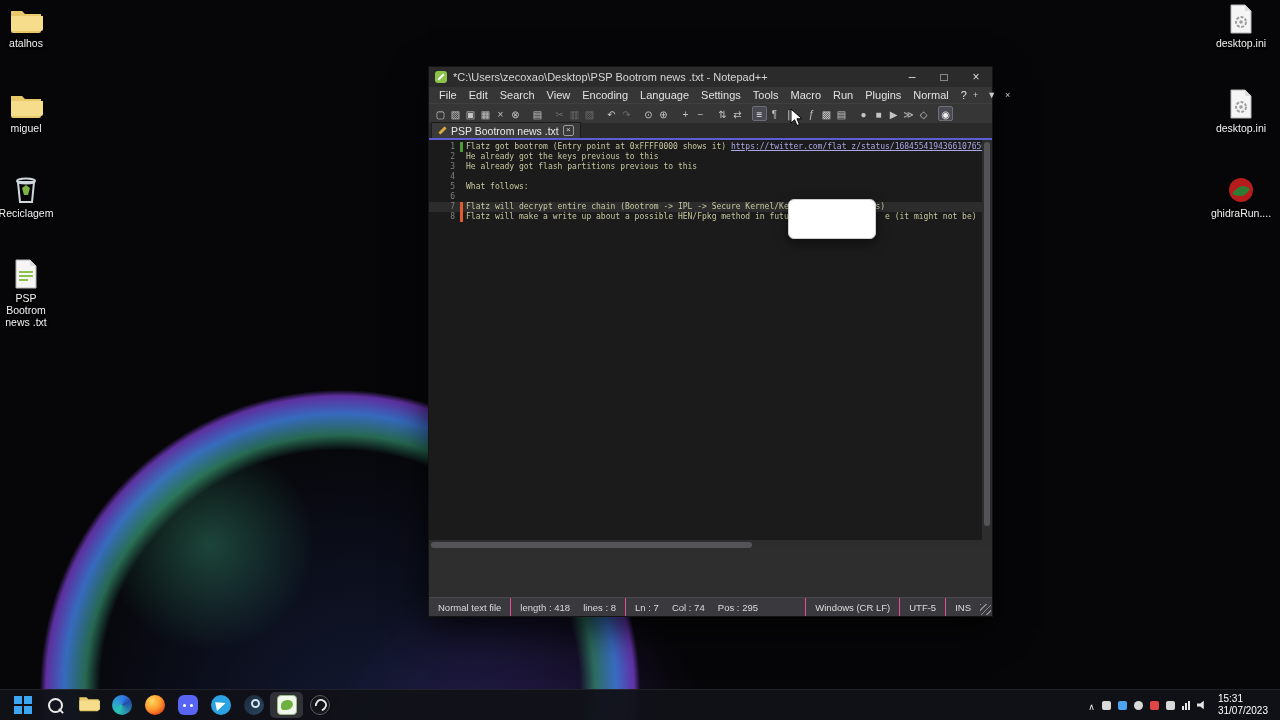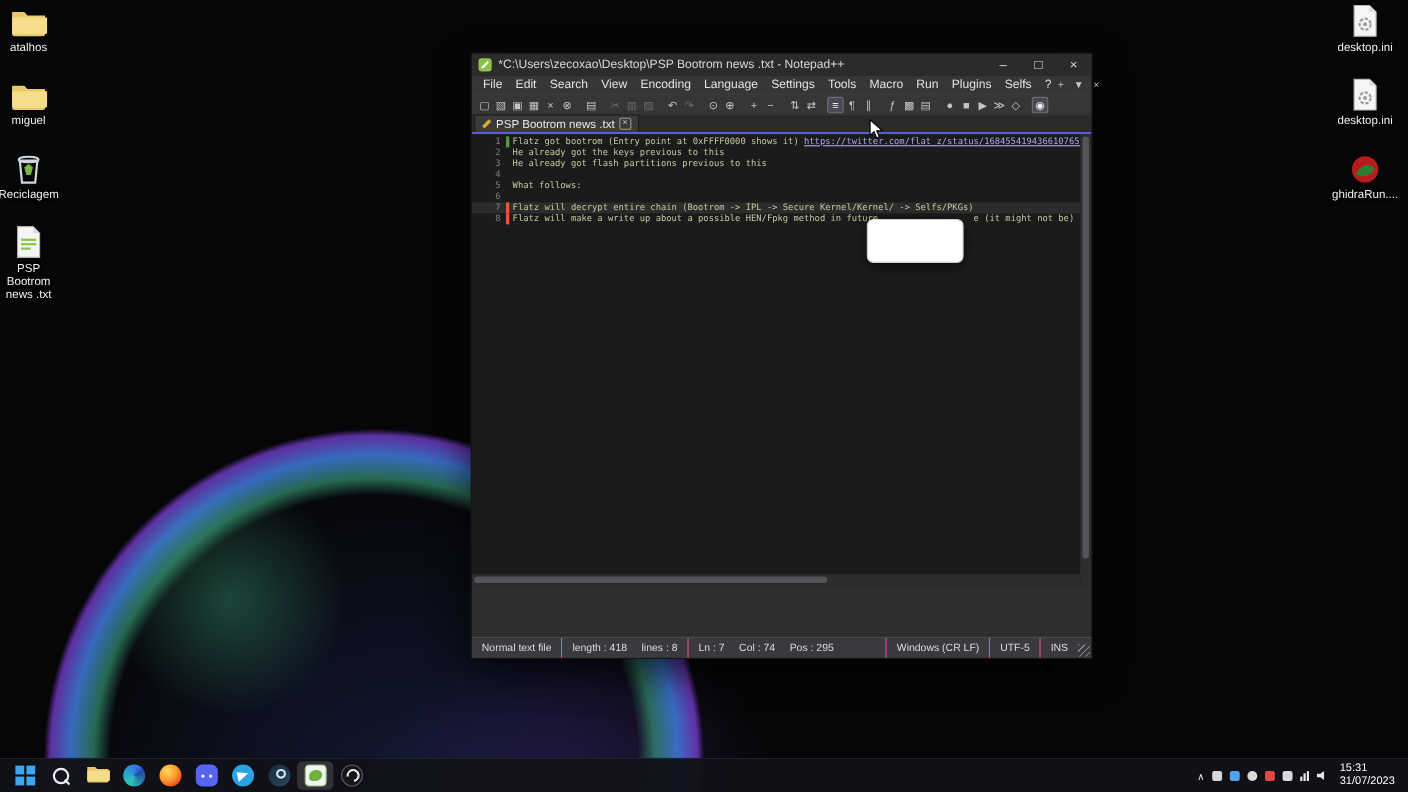--- a/index.html
+++ b/index.html
@@ -6,29 +6,29 @@
   .stage{position:relative;width:1280px;height:720px;overflow:hidden;
     font-family:"Liberation Sans",sans-serif;
     background:
       radial-gradient(circle 150px at 210px 545px, rgba(80,220,160,.28), transparent 70%),
       radial-gradient(circle 300px at 340px 690px, transparent 0 80%, rgba(70,200,150,.5) 85%, rgba(70,140,250,.75) 92%, rgba(140,70,240,.65) 98%, transparent 100%),
       radial-gradient(circle 430px at 360px 730px, rgba(60,90,200,.22), transparent 72%),
       radial-gradient(circle 260px at 520px 760px, rgba(130,60,230,.25), transparent 75%),
       #060608;}
 
   
-  .dcol{position:absolute;display:flex;flex-direction:column;gap:13px;}
+  .dcol{position:absolute;display:flex;flex-direction:column;gap:31px;}
   .dcol.left{top:4px;left:0;width:52px;}
   .dcol.right{top:4px;right:6px;width:66px;}
   .dicon{display:flex;flex-direction:column;align-items:center;gap:3px;min-height:54px;cursor:default;}
   .dic{display:block;height:30px;display:flex;align-items:flex-end;}
   .dlabel{font-size:10.5px;color:#f2f2f2;text-shadow:0 1px 2px #000,0 0 3px #000;text-align:center;line-height:1.15;max-width:64px;word-wrap:break-word;}
 
   
-  .npp{position:absolute;left:428px;top:48px;width:565px;height:551px;display:flex;flex-direction:column;
+  .npp{position:absolute;left:428px;top:66px;width:565px;height:551px;display:flex;flex-direction:column;
        background:#2e2e2e;border:1px solid #141414;box-shadow:0 12px 34px rgba(0,0,0,.7);box-sizing:border-box;}
   .titlebar{height:20px;flex:none;display:flex;align-items:center;background:#2b2b2b;padding-left:6px;gap:6px;}
   .applogo{width:12px;height:12px;background:#8bc34a;border-radius:3px;position:relative;flex:none;}
   .applogo::after{content:"";position:absolute;left:2px;top:5px;width:8px;height:2px;background:#fff;transform:rotate(-45deg);}
   .wtitle{font-size:11px;color:#d6d6d6;white-space:nowrap;}
   .wc-wrap{margin-left:auto;display:flex;height:100%;}
   .wc{width:32px;height:100%;display:flex;align-items:center;justify-content:center;color:#dcdcdc;font-size:12px;}
   .menubar{height:16px;flex:none;display:flex;align-items:center;background:#363636;padding:0 4px;}
   .mi{font-size:11px;color:#e2e2e2;padding:0 6px;white-space:nowrap;}
   .menu-extras{margin-left:auto;display:flex;gap:9px;padding-right:7px;}
@@ -204,21 +204,21 @@
           <span class="mi">Edit</span>
           <span class="mi">Search</span>
           <span class="mi">View</span>
           <span class="mi">Encoding</span>
           <span class="mi">Language</span>
           <span class="mi">Settings</span>
           <span class="mi">Tools</span>
           <span class="mi">Macro</span>
           <span class="mi">Run</span>
           <span class="mi">Plugins</span>
-          <span class="mi">Selfs</span>
+          <span class="mi">Normal</span>
           <span class="mi">?</span>
         </div>
       <div class="menu-extras" id="menu-extras">
           <span class="mxi">+</span>
           <span class="mxi">▼</span>
           <span class="mxi">×</span>
         </div>
     </div>
 
     <div class="toolbar" id="toolbar">

